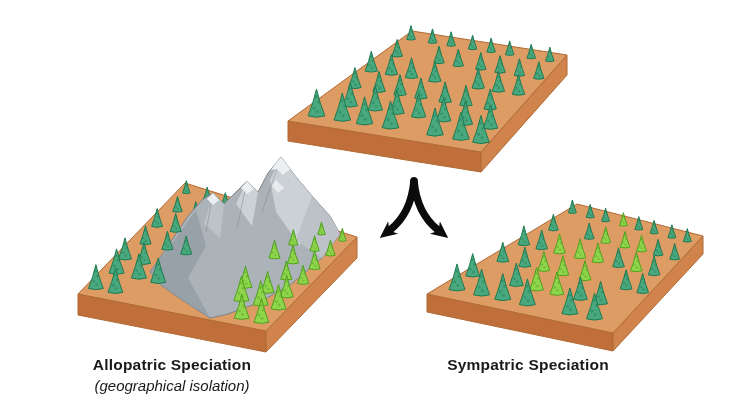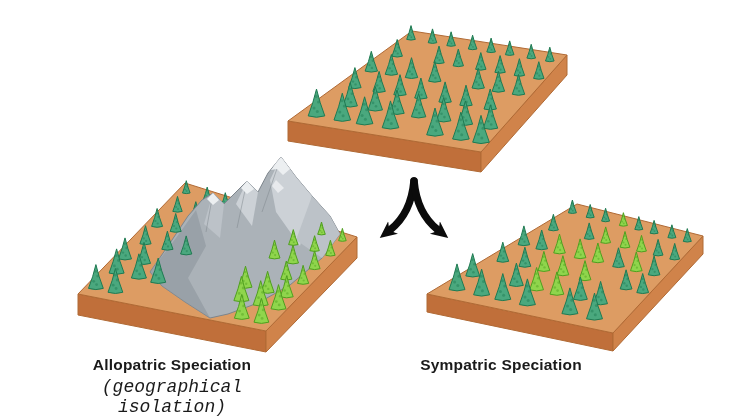--- a/index.html
+++ b/index.html
@@ -4,23 +4,23 @@
 <style>
   html,body{margin:0;padding:0;background:#ffffff;}
   .stage{
     position:relative;width:746px;height:420px;margin:0 auto;overflow:hidden;
     background:var(--background,#fff);
     font-family:"Liberation Sans",sans-serif;
   }
   .stage svg{position:absolute;left:0;top:0;}
   .caption{position:absolute;text-align:center;color:var(--text,#1a1a1a);}
   #cap-allo{left:52px;top:356px;width:240px;}
-  #cap-symp{left:381px;top:356px;width:240px;}
+  #cap-symp{left:408px;top:356px;width:240px;}
   .caption .t{font-weight:bold;font-size:15.5px;letter-spacing:.2px;}
-  .caption .s{font-style:italic;font-size:18px;margin-top:3px;font-family:Liberation Mono, monospace;}
+  .caption .s{font-style:italic;font-size:15px;margin-top:3px;}
   .arrow-line{stroke:var(--arrow,#0b0b0b);stroke-width:7.5;fill:none;stroke-linecap:round;}
   .mtn-base{fill:var(--mountain-base);stroke:var(--mountain-line);stroke-width:1;stroke-linejoin:round;}
   .mtn-dark{fill:var(--mountain-dark);opacity:.6;}
   .mtn-mid{fill:var(--mountain-mid);}
   .mtn-light{fill:var(--mountain-light);}
   .mtn-snow{fill:var(--snow);}
   .mtn-ridge{stroke:var(--mountain-line);stroke-width:1;fill:none;opacity:.5;}
 </style>
 </head>
 <body>

